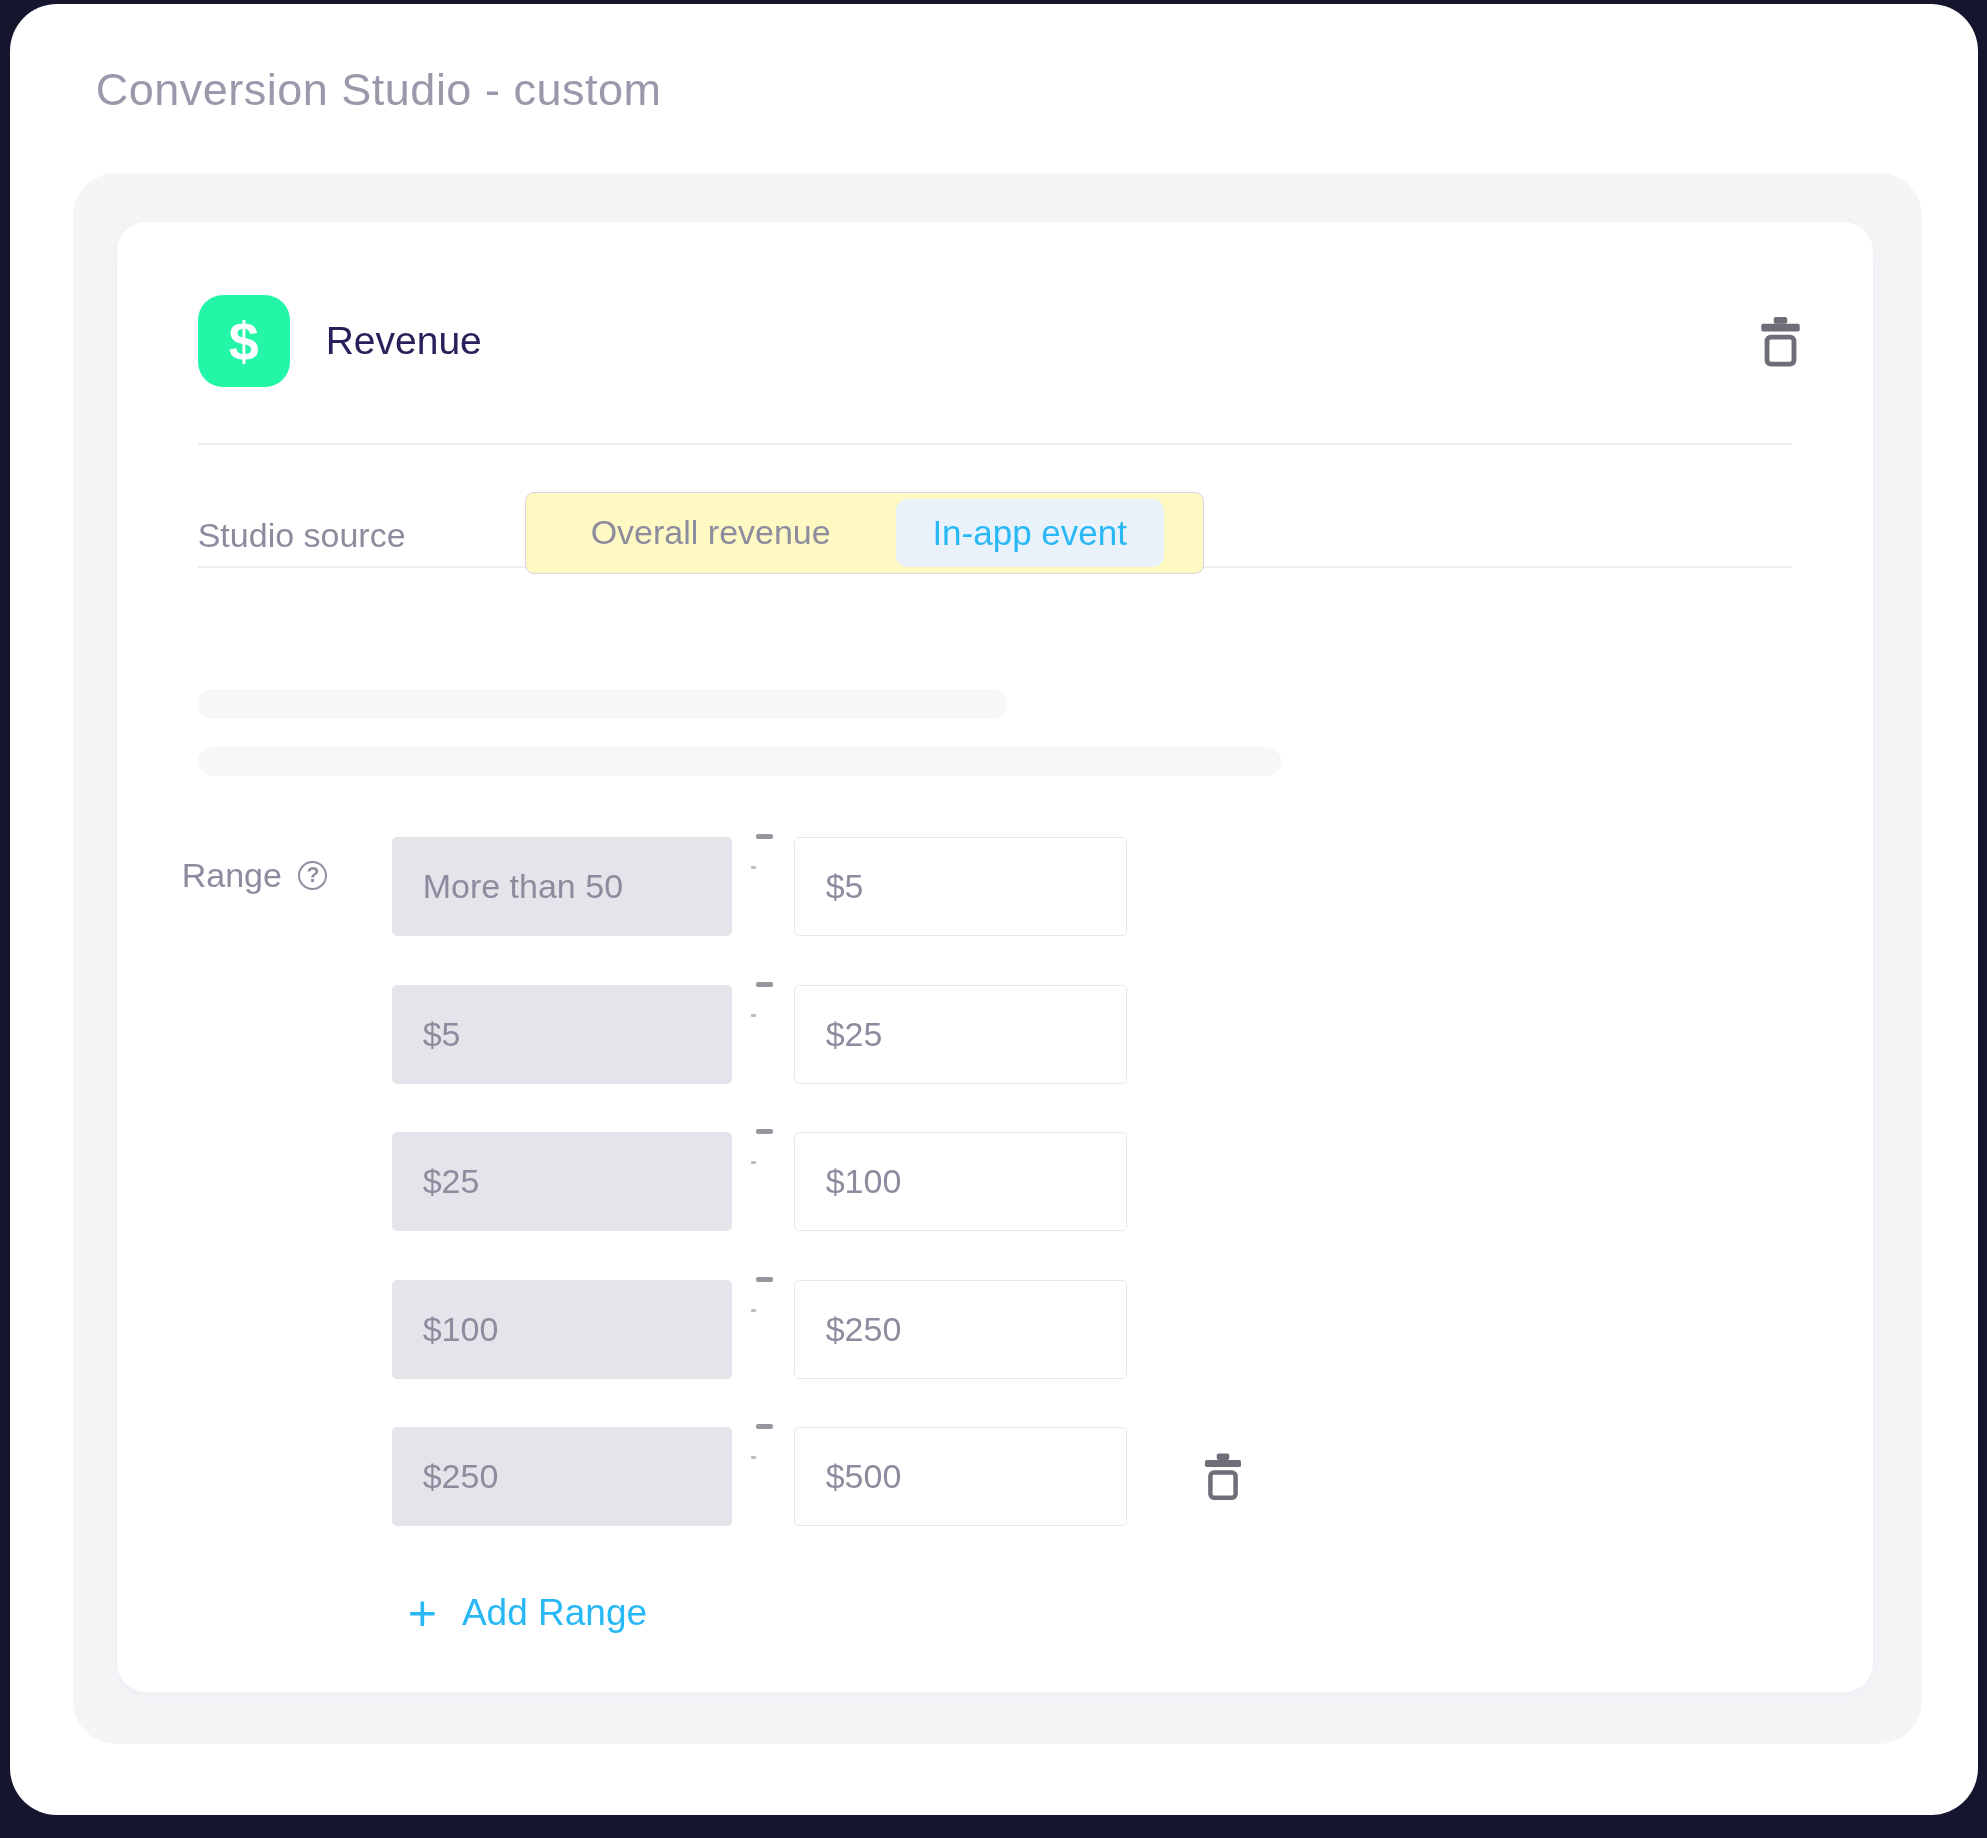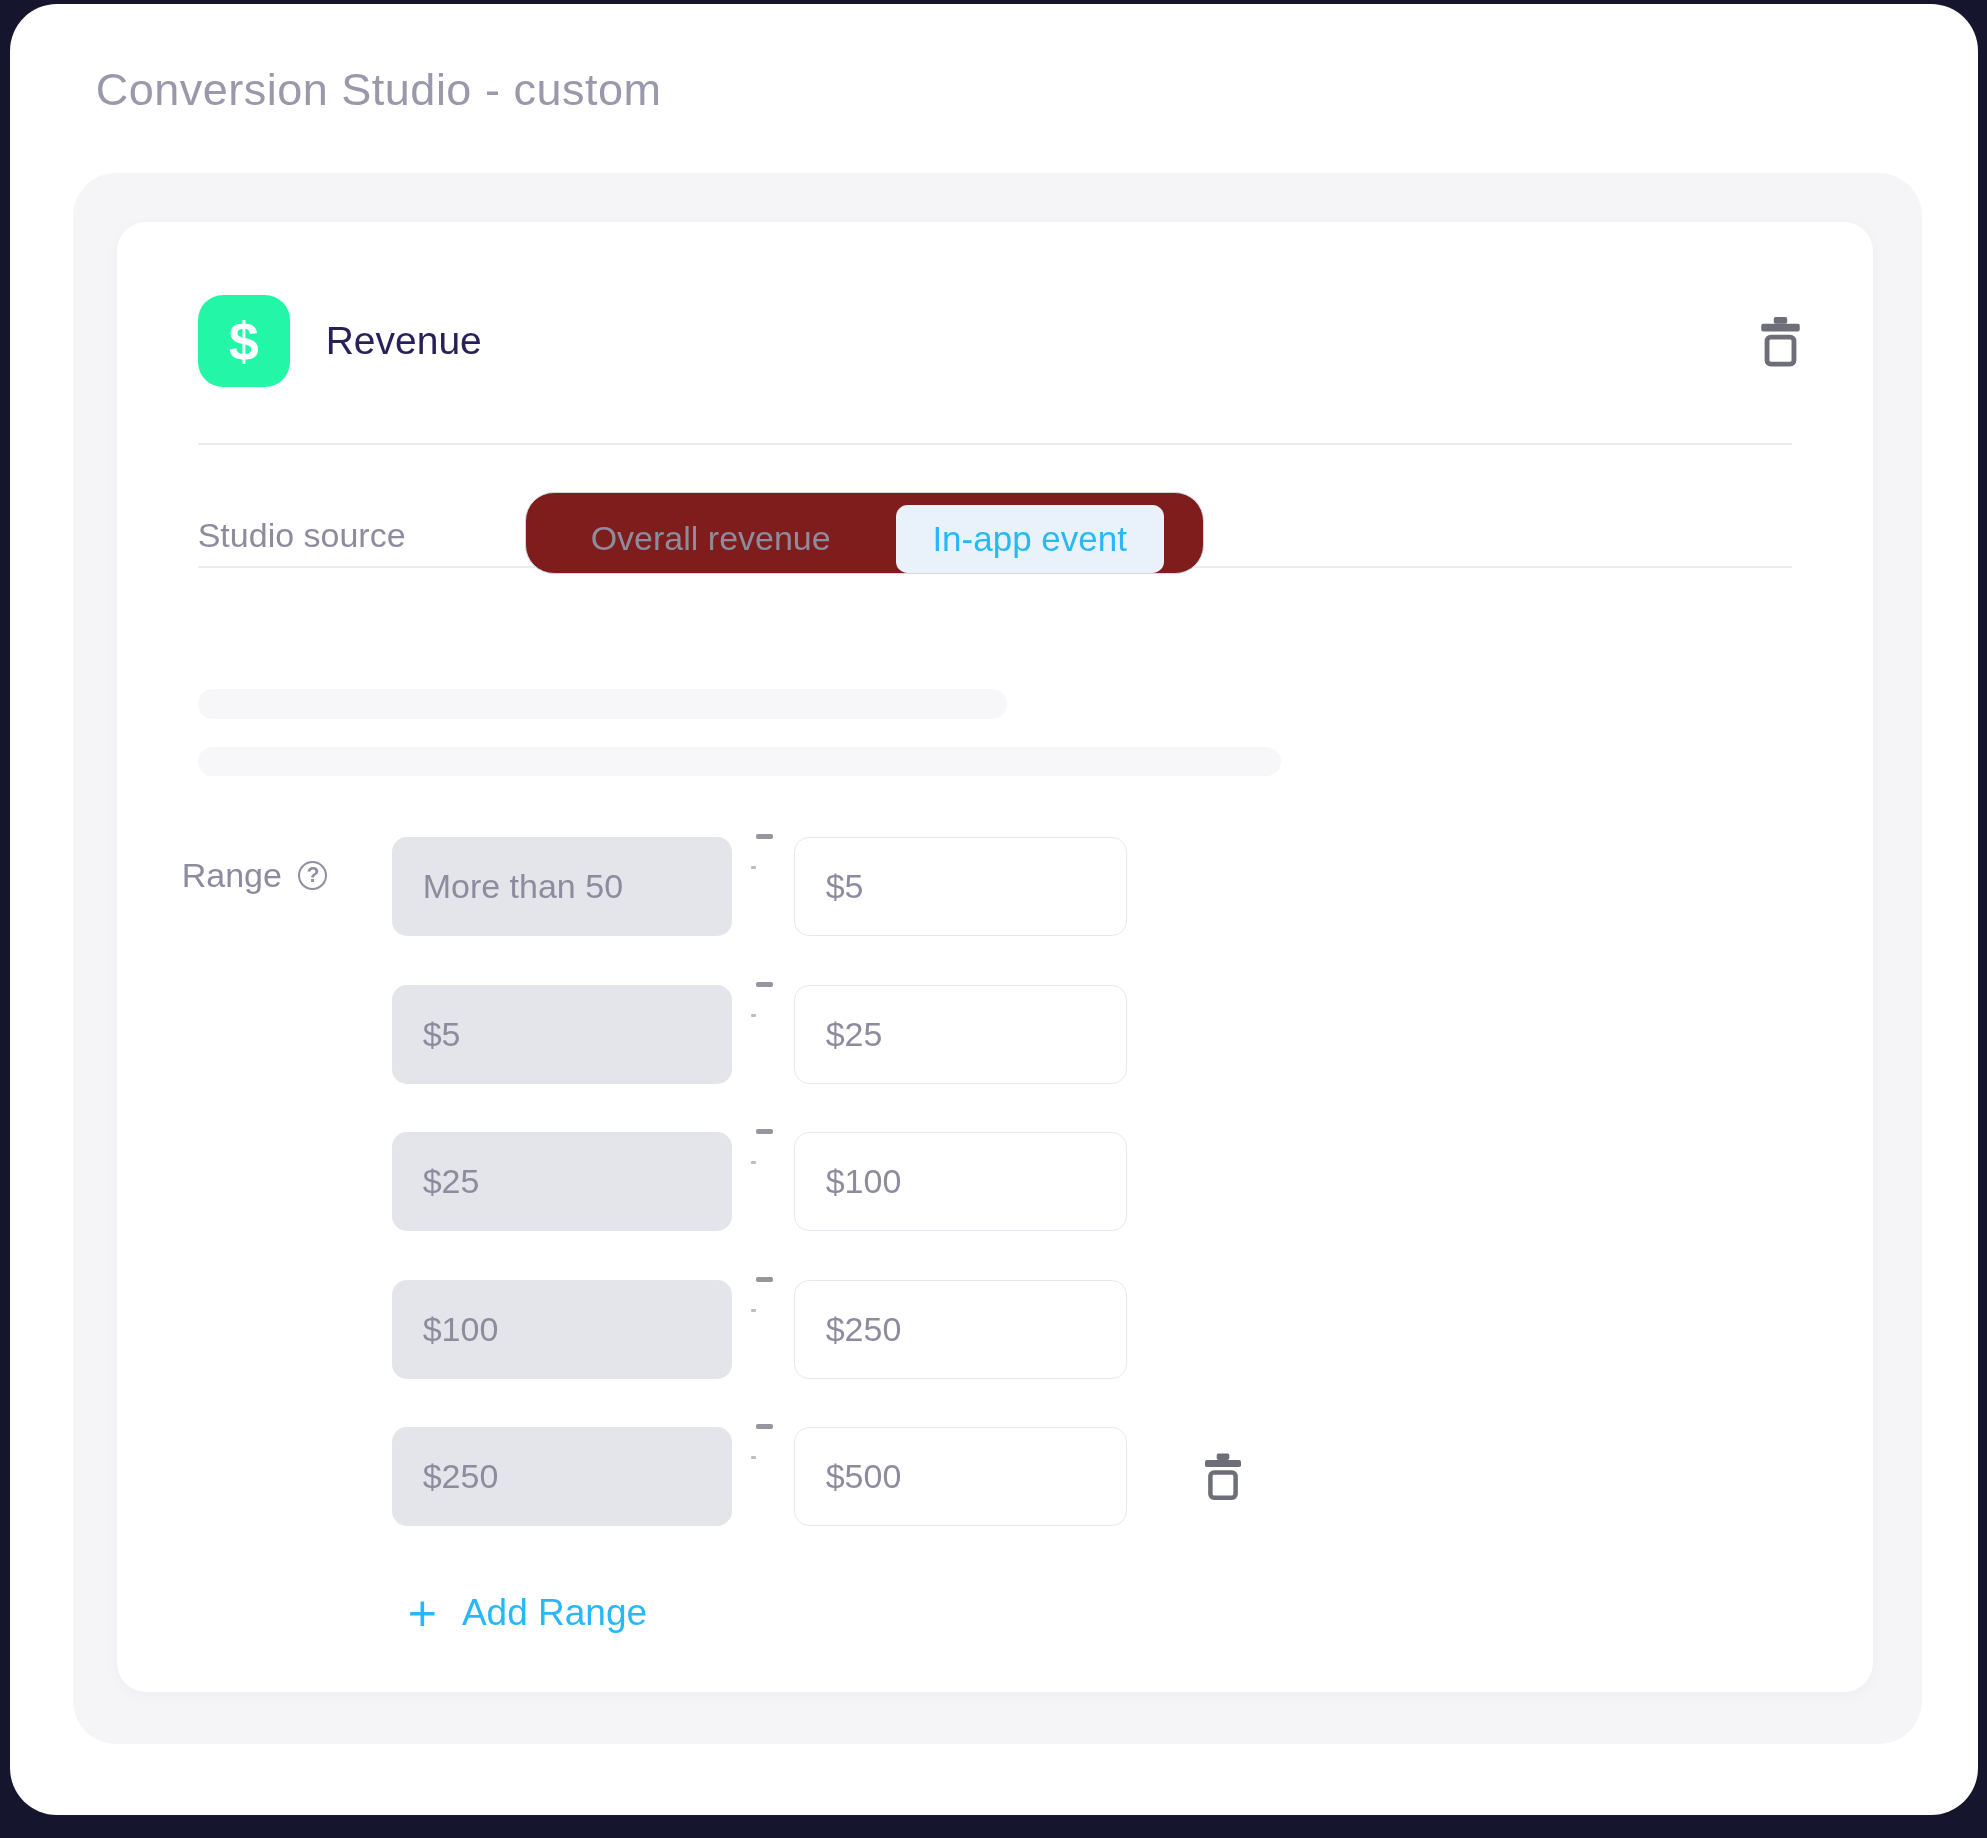--- a/index.html
+++ b/index.html
@@ -79,25 +79,25 @@
   .source-label {
     position: absolute;
     left: 81px; top: 294px;
     font-size: 34px;
     color: #8d8c9e;
   }
   .tab-group {
     position: absolute;
     left: 408px; top: 270px;
     width: 677px; height: 80px;
-    background: #7f1d1d;
+    background: #fef9c3;
     border: 1.9px solid #d6d5e1;
-    border-radius: 29px;
+    border-radius: 9px;
     display: flex;
-    align-items: flex-end;
+    align-items: center;
     z-index: 2;
   }
   .tab {
     border: none; background: transparent;
     font-family: "Liberation Sans", sans-serif;
     font-size: 34px;
     color: #8d8c9e;
     cursor: pointer;
     height: 68px;
     display: flex; align-items: center; justify-content: center;
@@ -154,21 +154,21 @@
   .row-4 { top: 1205px; }
   .range-input {
     position: absolute;
     top: 0;
     height: 99px;
     font-family: "Liberation Sans", sans-serif;
     font-size: 34px;
     color: #8d8c9e;
     padding: 0 0 0 31px;
     box-sizing: border-box;
-    border-radius: 15px;
+    border-radius: 5px;
     outline: none;
   }
   .range-from {
     left: 0;
     width: 340px;
     background: #e4e4eb;
     border: none;
   }
   .range-to {
     left: 402px;

